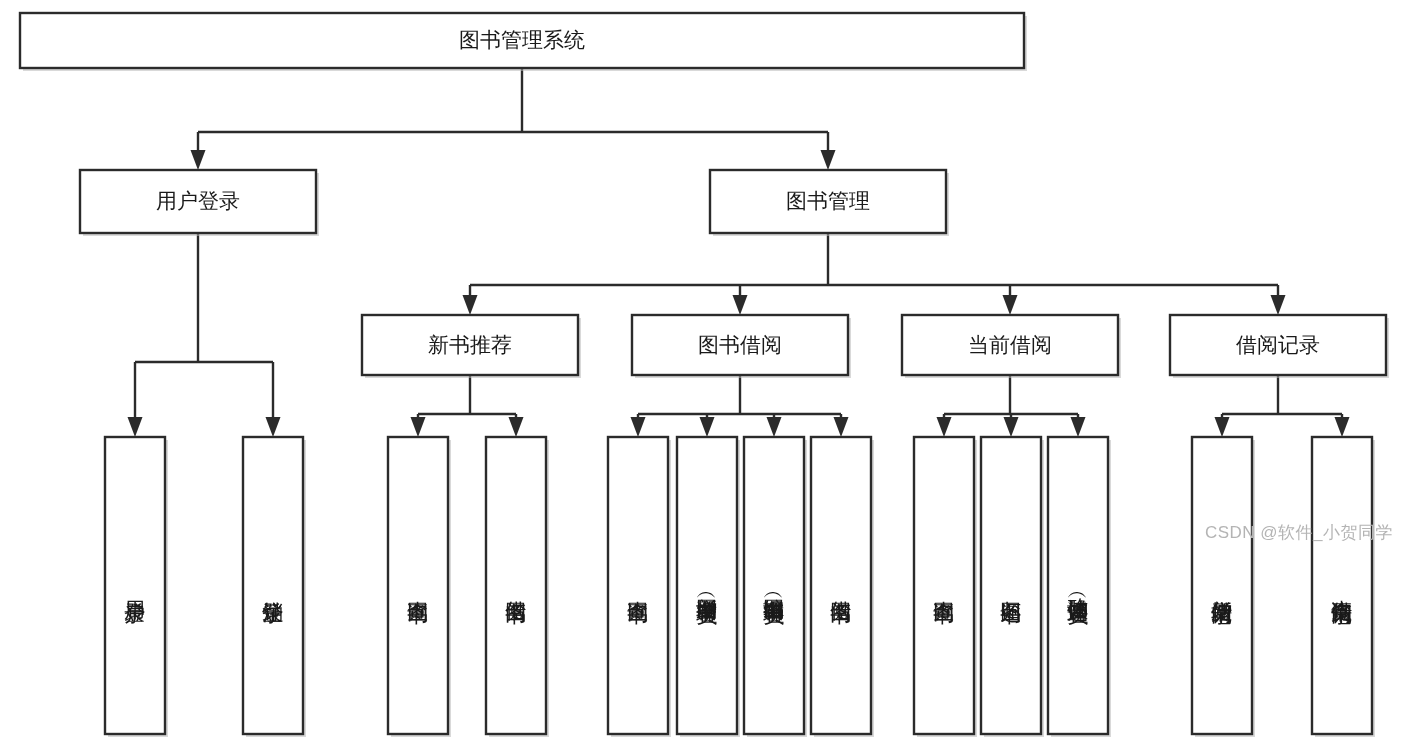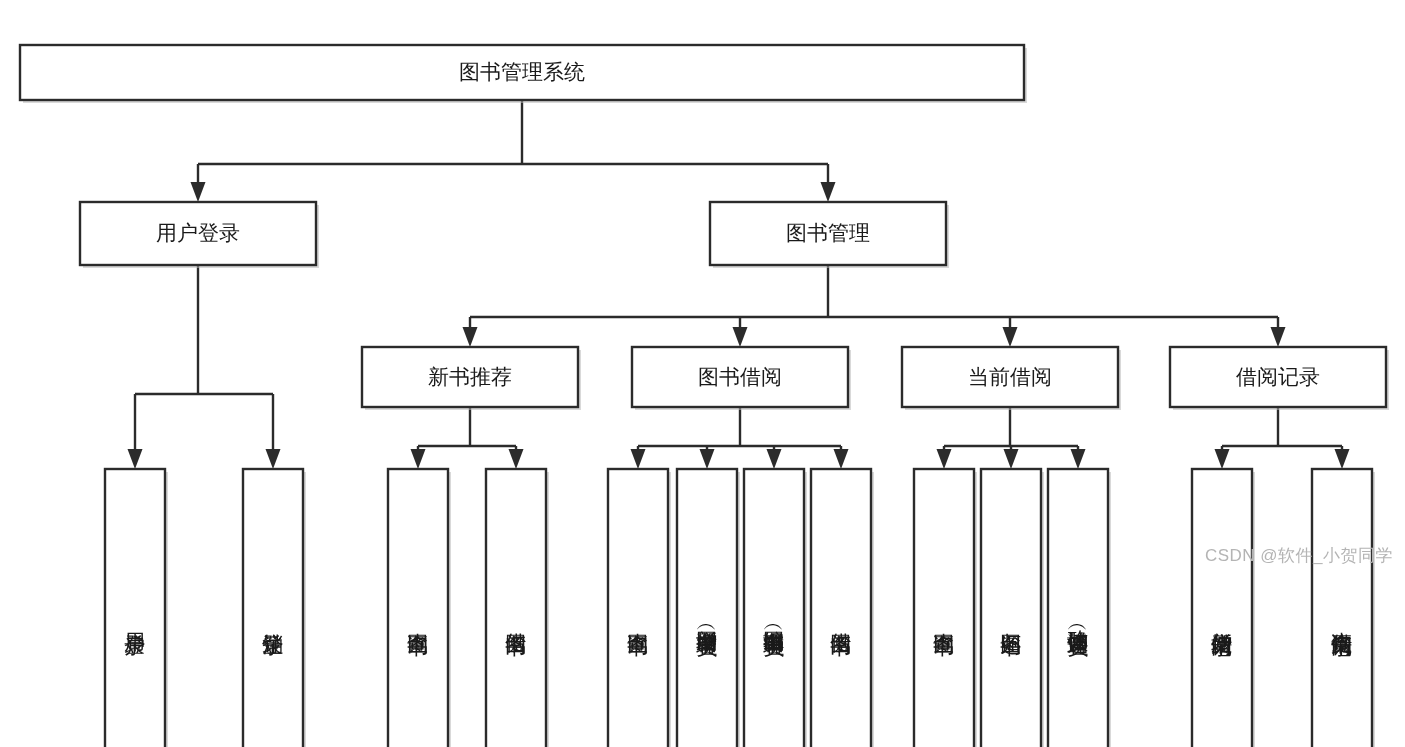--- a/index.html
+++ b/index.html
@@ -12,21 +12,20 @@
     width: 1405px;
     height: 747px;
     font-family: "Liberation Sans", "DejaVu Sans", sans-serif;
     overflow: hidden;
   }
   #diagram-root {
     position: relative;
     width: 1405px;
     height: 558px;
     background: #ffffff;
-    margin-top: 32px;
   }
   svg#tree-svg {
     position: absolute;
     left: 0;
     top: 0;
     width: 1405px;
     height: 747px;
   }
   .node-rect {
     fill: #ffffff;
@@ -66,21 +65,21 @@
     font-family: "Liberation Sans", "DejaVu Sans", sans-serif;
     font-size: 21px;
     color: #1a1a1a;
     line-height: 1.12;
     letter-spacing: 1px;
     white-space: nowrap;
   }
   .watermark {
     position: absolute;
     right: 12px;
-    bottom: 23px;
+    bottom: 14px;
     font-family: "Liberation Sans", "DejaVu Sans", sans-serif;
     font-size: 17px;
     color: #b4b4b4;
     letter-spacing: 0.5px;
     user-select: none;
   }
 </style>
 </head>
 <body>
 

